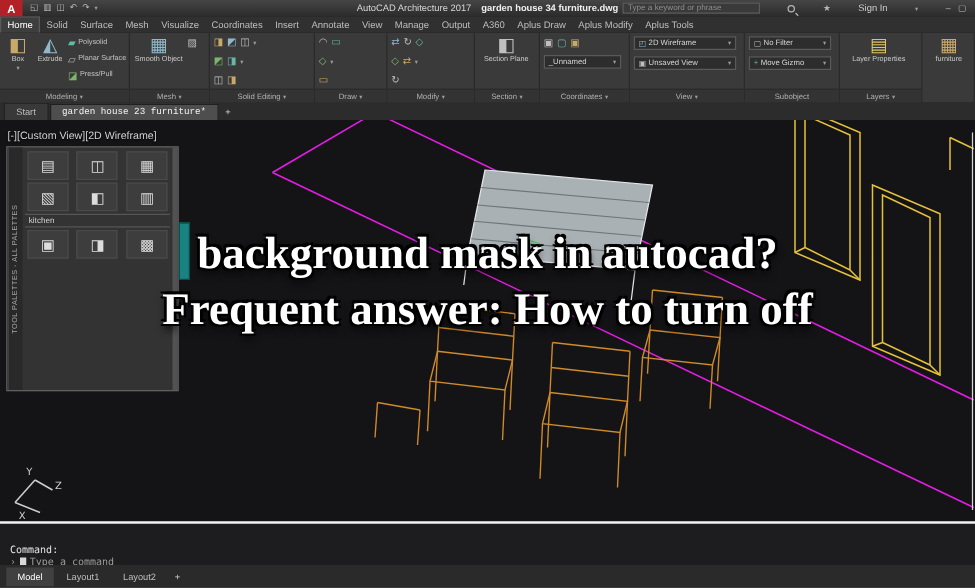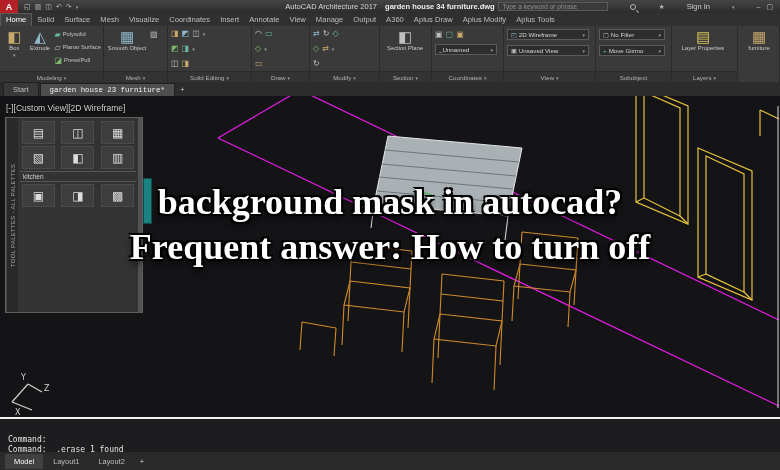--- a/index.html
+++ b/index.html
@@ -464,21 +464,20 @@
     </div>
 
     <div class="overlay-title">
       <div>background mask in autocad?</div>
       <div>Frequent answer: How to turn off</div>
     </div>
   </div>
 
   <div class="cmd">
     <div class="cmd-line">Command:</div>
-    <div class="cmd-line">Command: _.erase 1 found</div>
     <div class="cmd-prompt">
       <span class="prompt-icon">›</span>
       <span class="cursor"></span>
       <span>Type a command</span>
     </div>
   </div>
 
   <div class="status">
     <span class="stab active">Model</span>
     <span class="stab">Layout1</span>

